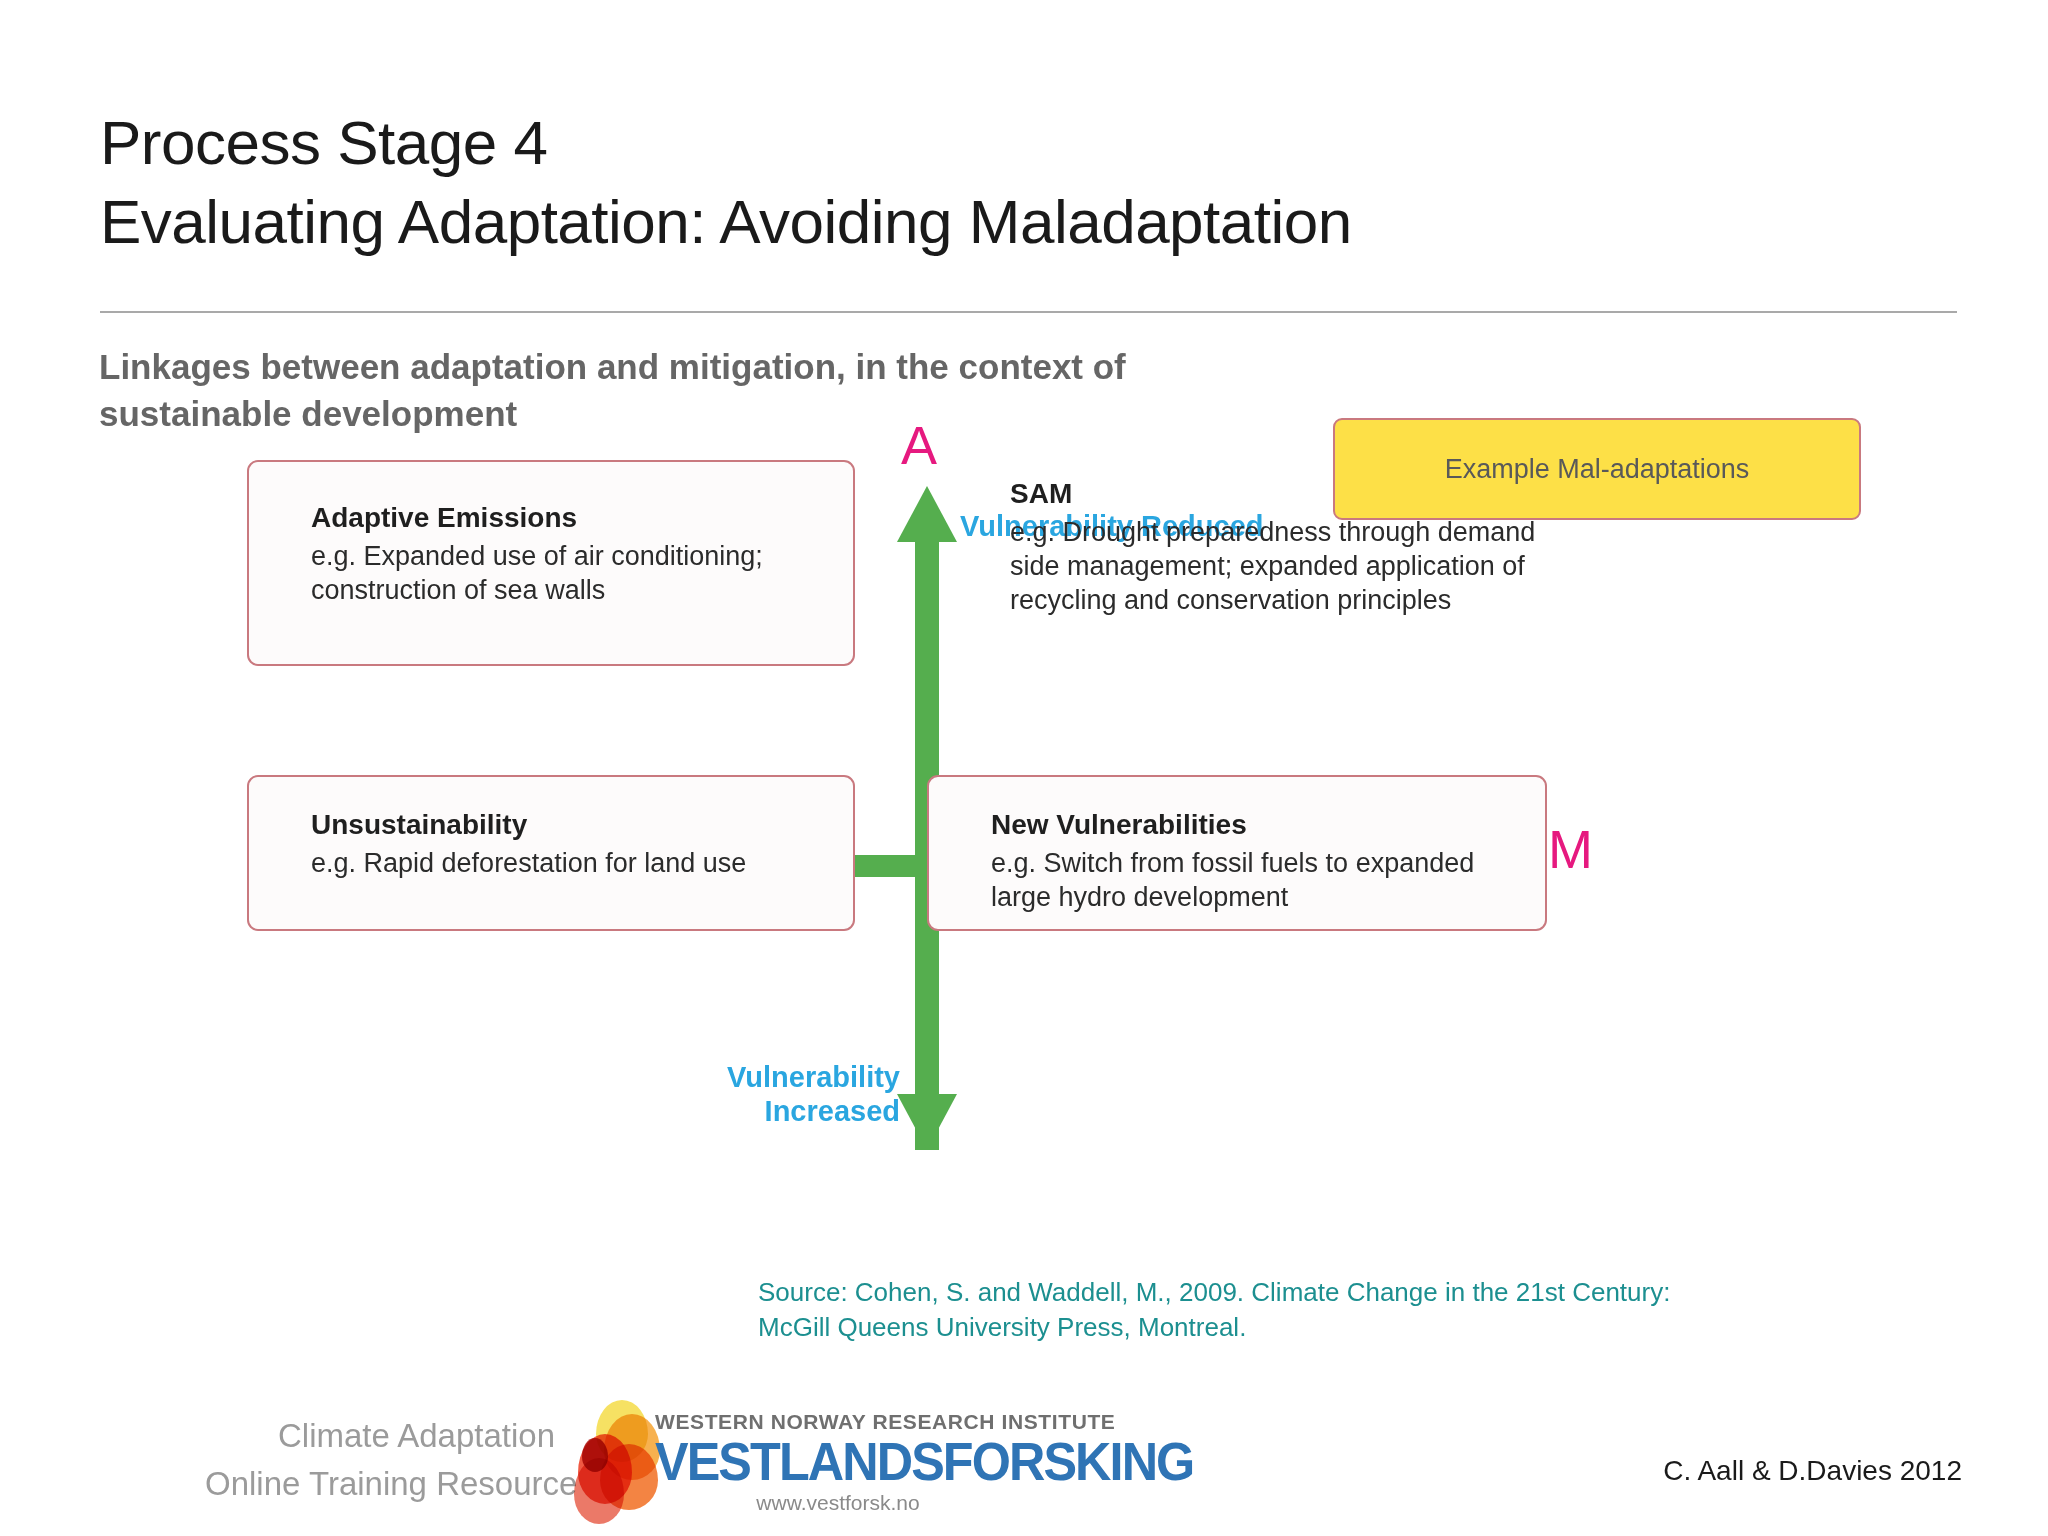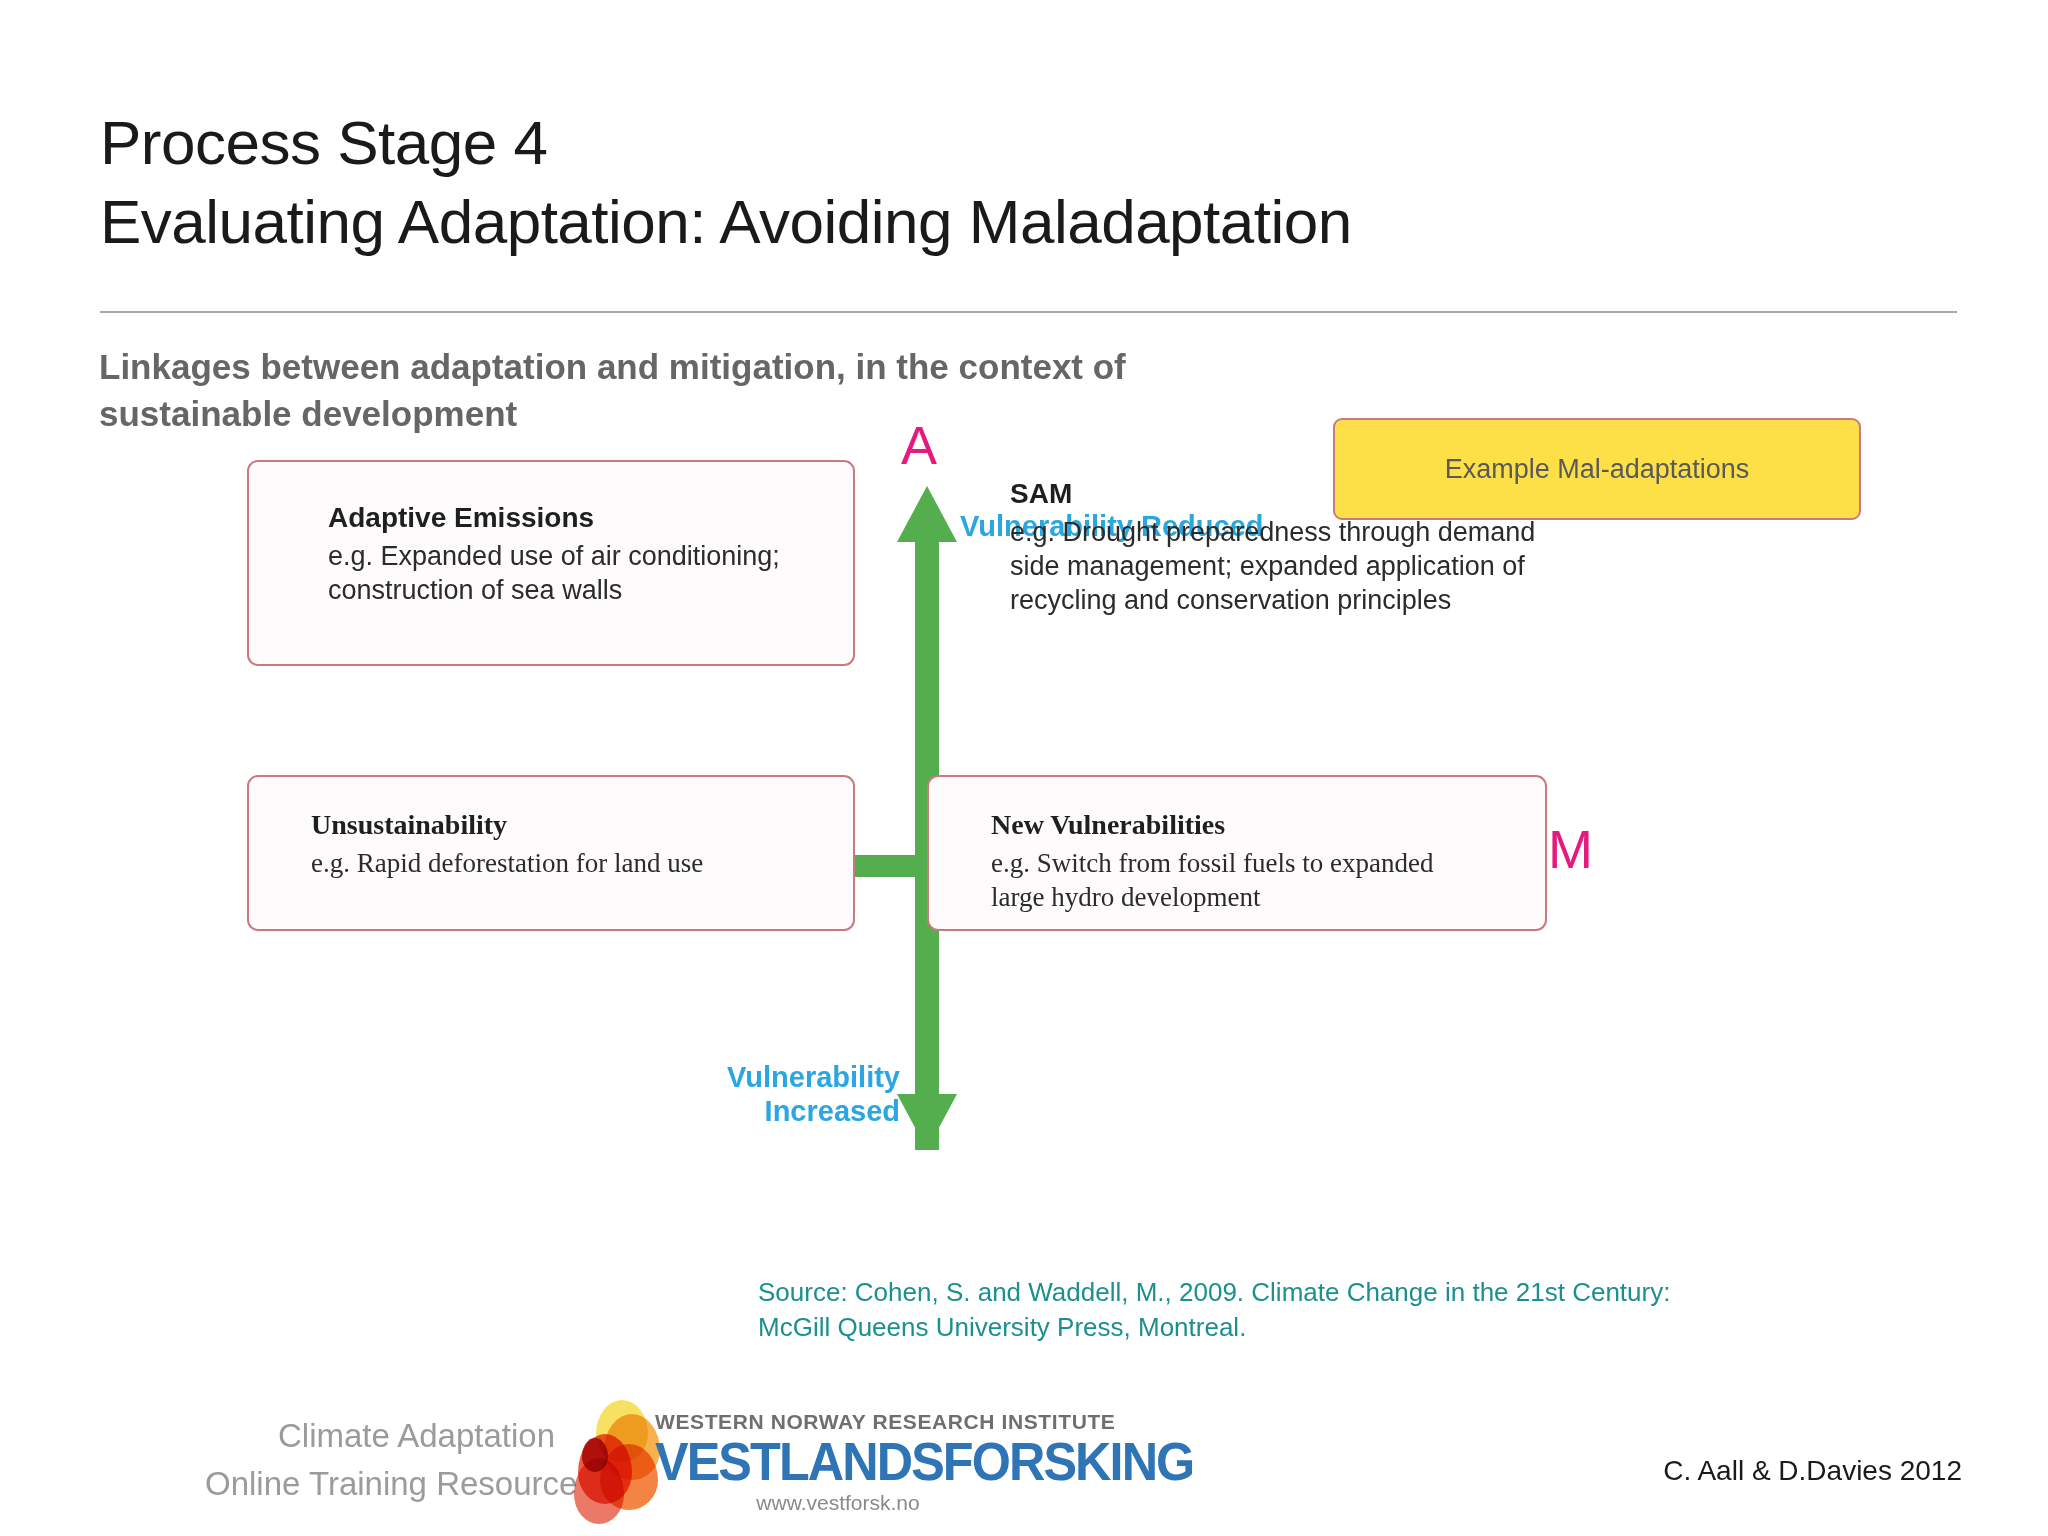--- a/index.html
+++ b/index.html
@@ -167,42 +167,42 @@
   
   .quad {
     position: absolute;
     box-sizing: border-box;
   }
   .quad.boxed {
     border: 2px solid #c9797f;
     border-radius: 11px;
     background: #fdfbfb;
   }
-  .quad-inner { padding: 38px 0 0 79px; }
+  .quad-inner { padding: 38px 0 0 62px; }
   .quad-title {
     font-size: 28px;
     font-weight: bold;
     color: #1f1f1f;
     line-height: 1.28;
     margin-bottom: 3px;
     white-space: nowrap;
   }
   .quad-body {
     font-size: 27px;
     color: #2b2b2b;
     line-height: 1.27;
   }
   .quad-body span { display: block; white-space: nowrap; }
 
   #quad-tl { left: -13px; top: 20px; width: 608px; height: 206px; }
   #quad-tr { left: 688px; top: 36px; width: 640px; height: 180px; }
   #quad-tr .quad-inner { padding: 0 0 0 62px; }
   #quad-bl { left: -13px; top: 335px; width: 608px; height: 156px; }
   #quad-br { left: 667px; top: 335px; width: 620px; height: 156px; }
-  #quad-bl .quad-inner, #quad-br .quad-inner { padding: 30px 12px 0 62px; font-family: Liberation Serif, serif; }
+  #quad-bl .quad-inner, #quad-br .quad-inner { padding: 30px 12px 0 62px; }
 
   
   #source-note {
     position: absolute;
     right: 90px;
     top: 1275px;
     width: 1200px;
     color: #1c8f90;
     font-size: 26px;
     line-height: 1.36;

